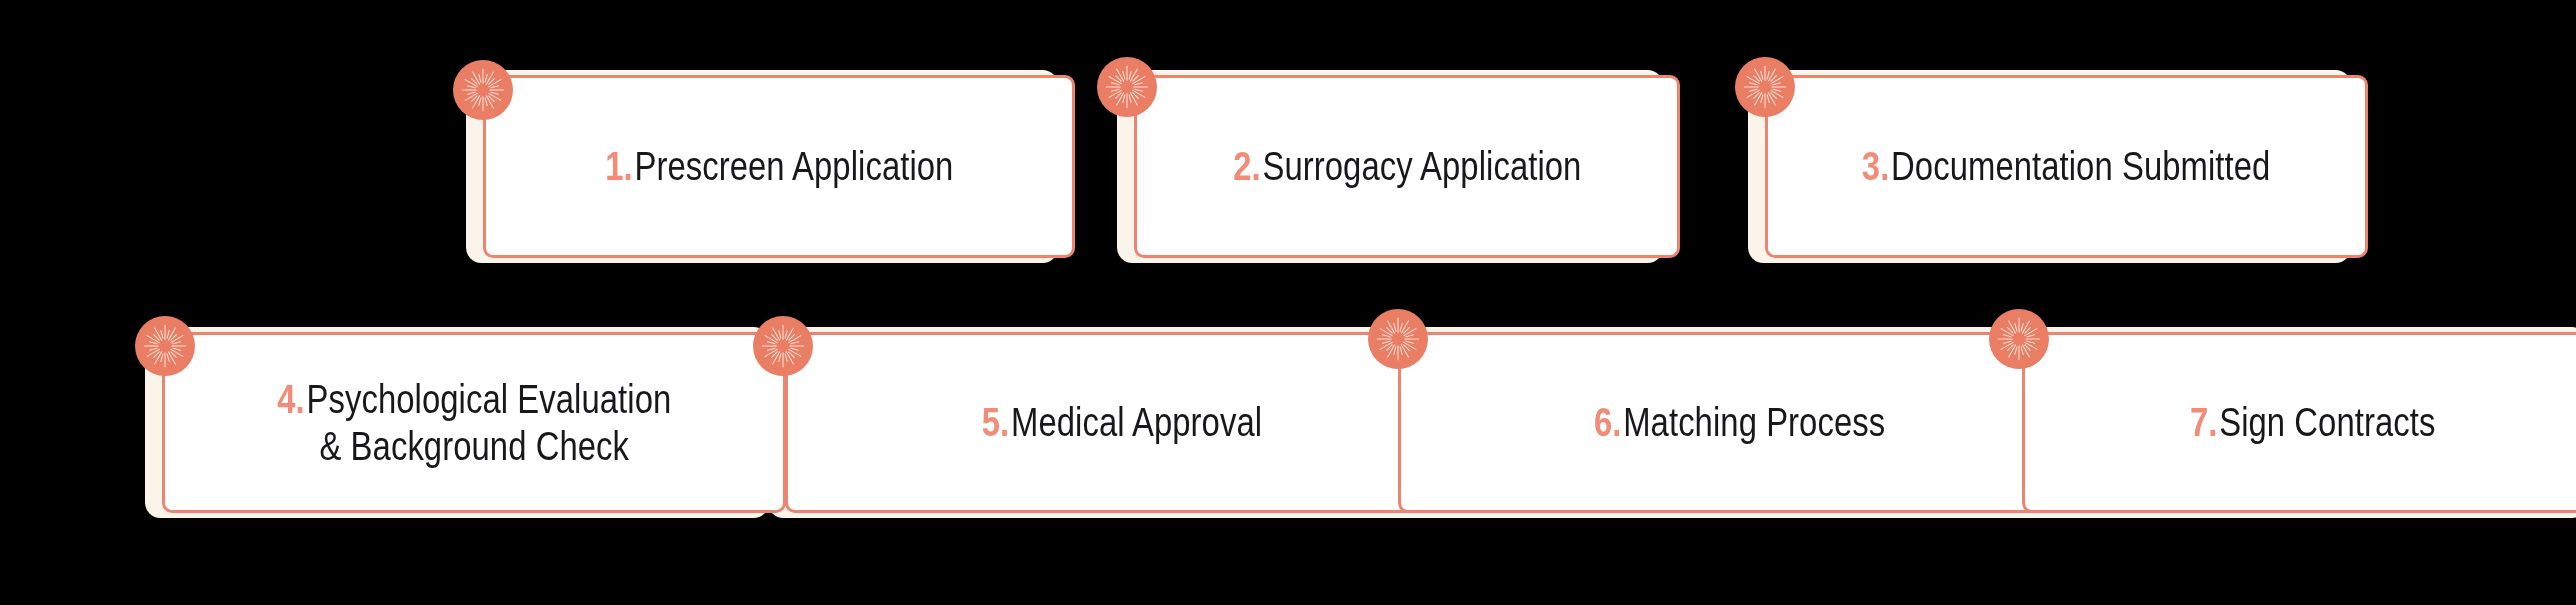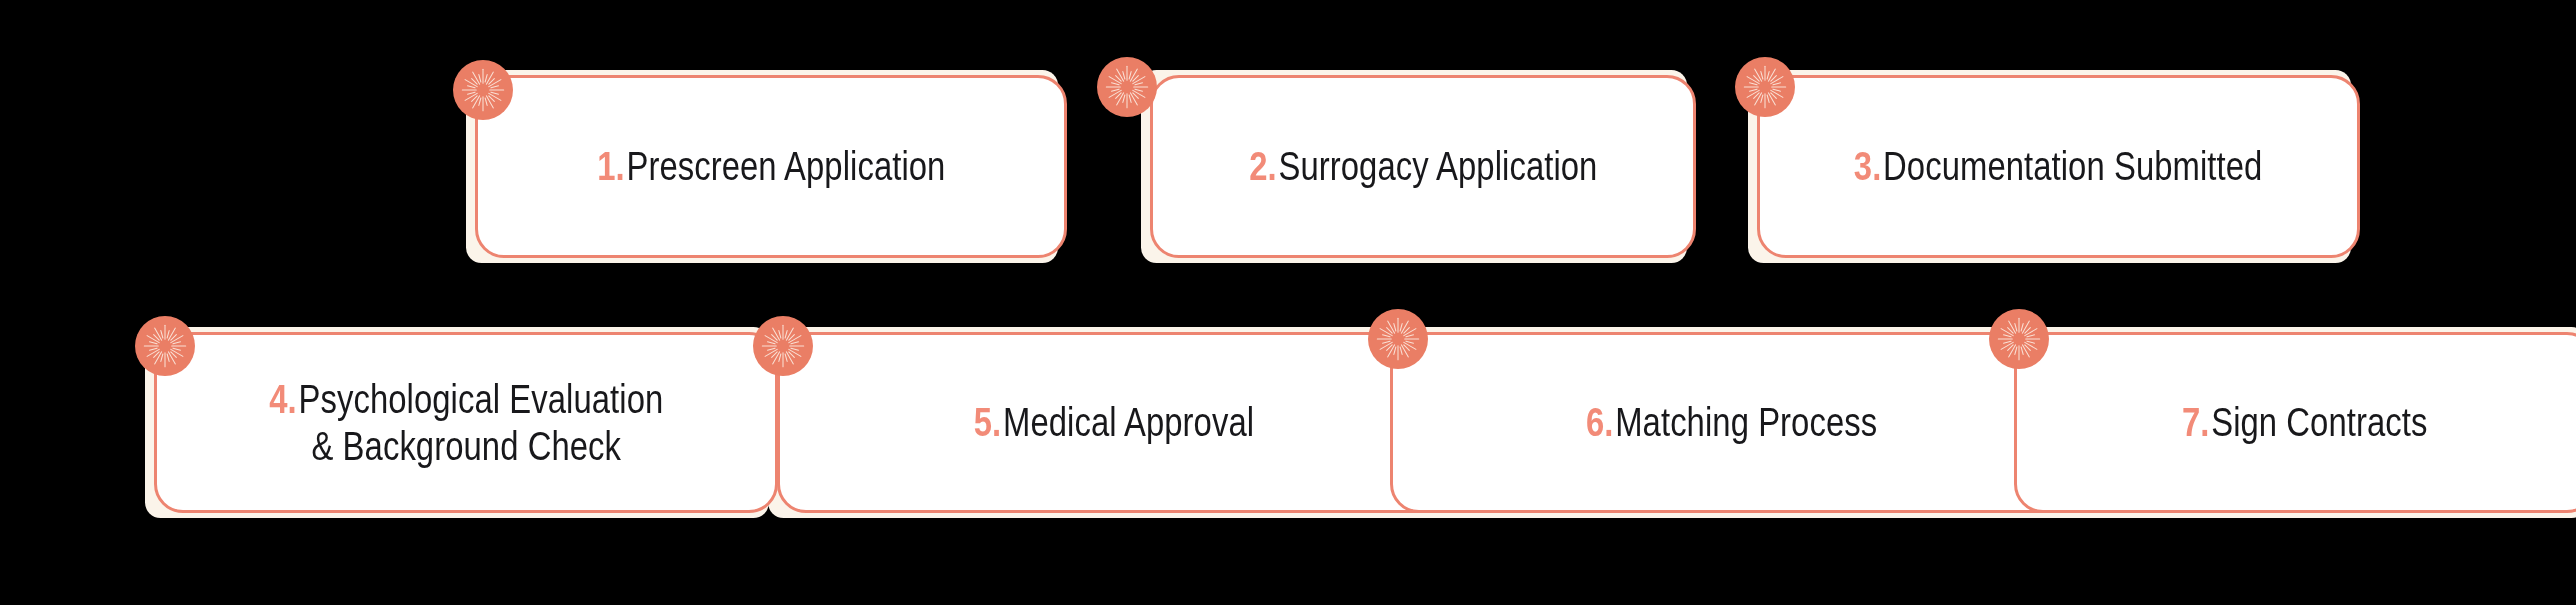--- a/index.html
+++ b/index.html
@@ -36,25 +36,25 @@
     position:absolute;
     left:-4.6px; top:4.6px;
     width:100%; height:100%;
     background:#FBF4EA;
     border-radius:15.5px;
     z-index:0;
   }
 
   .card .body {
     position:absolute;
-    left:4px; top:0;
+    left:12px; top:0;
     width:100%; height:100%;
     background:#FFFFFF;
     border:3.6px solid #ED8470;
-    border-radius:29px;
+    border-radius:10px;
     z-index:1;
     display:flex;
     align-items:center;
     justify-content:center;
     overflow:hidden;
   }
 
   .card .label {
     text-align:center;
     line-height:1.16;
@@ -124,21 +124,21 @@
           <line x1="42.55" y1="62.14" x2="28.06" y2="66.02" stroke="#FBE9DF" stroke-width="2" stroke-linecap="round" opacity="0.92"></line>
           <line x1="45.00" y1="58.00" x2="18.00" y2="58.00" stroke="#FBE9DF" stroke-width="2" stroke-linecap="round" opacity="0.92"></line>
           <line x1="42.55" y1="53.86" x2="28.06" y2="49.98" stroke="#FBE9DF" stroke-width="2" stroke-linecap="round" opacity="0.92"></line>
           <line x1="46.74" y1="51.50" x2="23.36" y2="38.00" stroke="#FBE9DF" stroke-width="2" stroke-linecap="round" opacity="0.92"></line>
           <line x1="46.69" y1="46.69" x2="36.08" y2="36.08" stroke="#FBE9DF" stroke-width="2" stroke-linecap="round" opacity="0.92"></line>
           <line x1="51.50" y1="46.74" x2="38.00" y2="23.36" stroke="#FBE9DF" stroke-width="2" stroke-linecap="round" opacity="0.92"></line>
           <line x1="53.86" y1="42.55" x2="49.98" y2="28.06" stroke="#FBE9DF" stroke-width="2" stroke-linecap="round" opacity="0.92"></line>
         </svg>
       </span>
 
-    <div class="card" id="card-1" style="left: 1122px; top: 75px; width: 546px; margin-left: 24px;">
+    <div class="card" id="card-1" style="left: 1122px; top: 75px; width: 546px;">
       <div class="paper"></div>
       <div class="paper2"></div>
       <div class="body">
         <div class="label"><span class="num">2.</span><span>Surrogacy Application</span></div>
       </div>
     </div>
     <span class="badge" id="badge-1" style="left: 1097px; top: 57px;">
         <svg viewBox="0 0 116 116" xmlns="http://www.w3.org/2000/svg">
           <line x1="58.00" y1="45.00" x2="58.00" y2="18.00" stroke="#FBE9DF" stroke-width="2" stroke-linecap="round" opacity="0.92"></line>
           <line x1="62.14" y1="42.55" x2="66.02" y2="28.06" stroke="#FBE9DF" stroke-width="2" stroke-linecap="round" opacity="0.92"></line>

